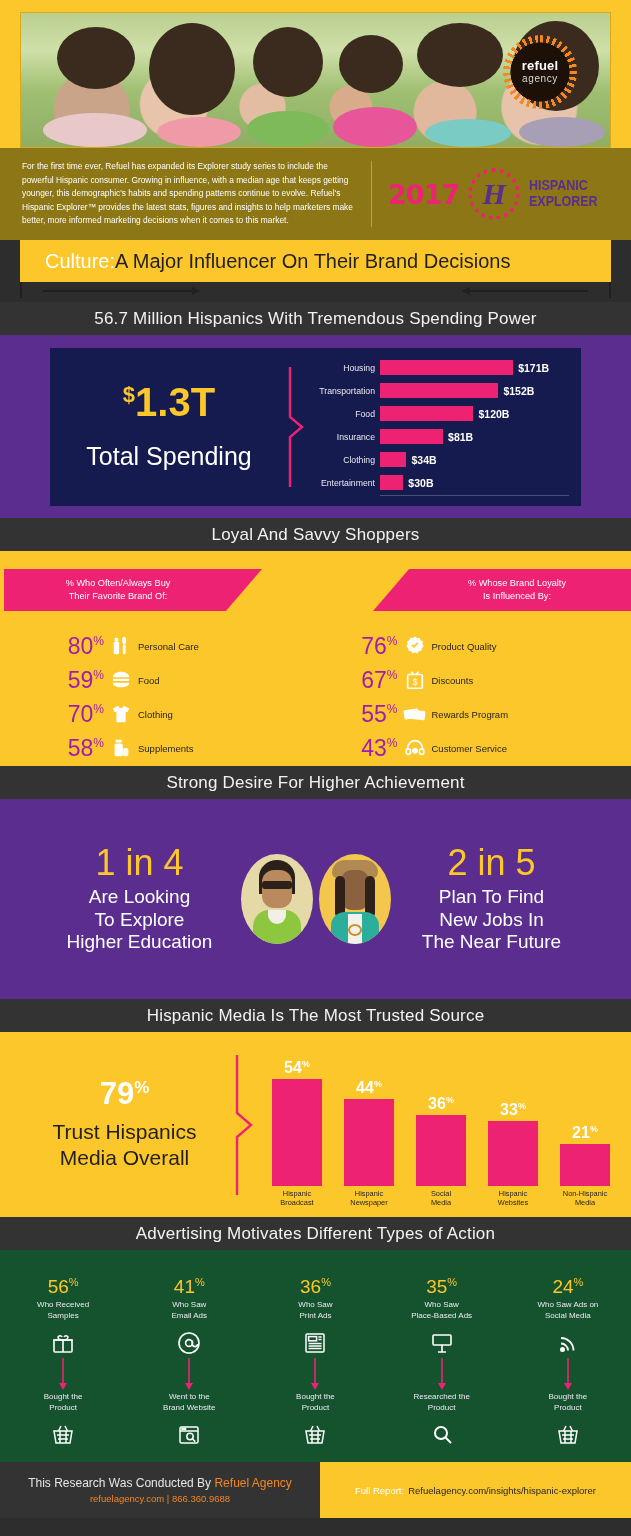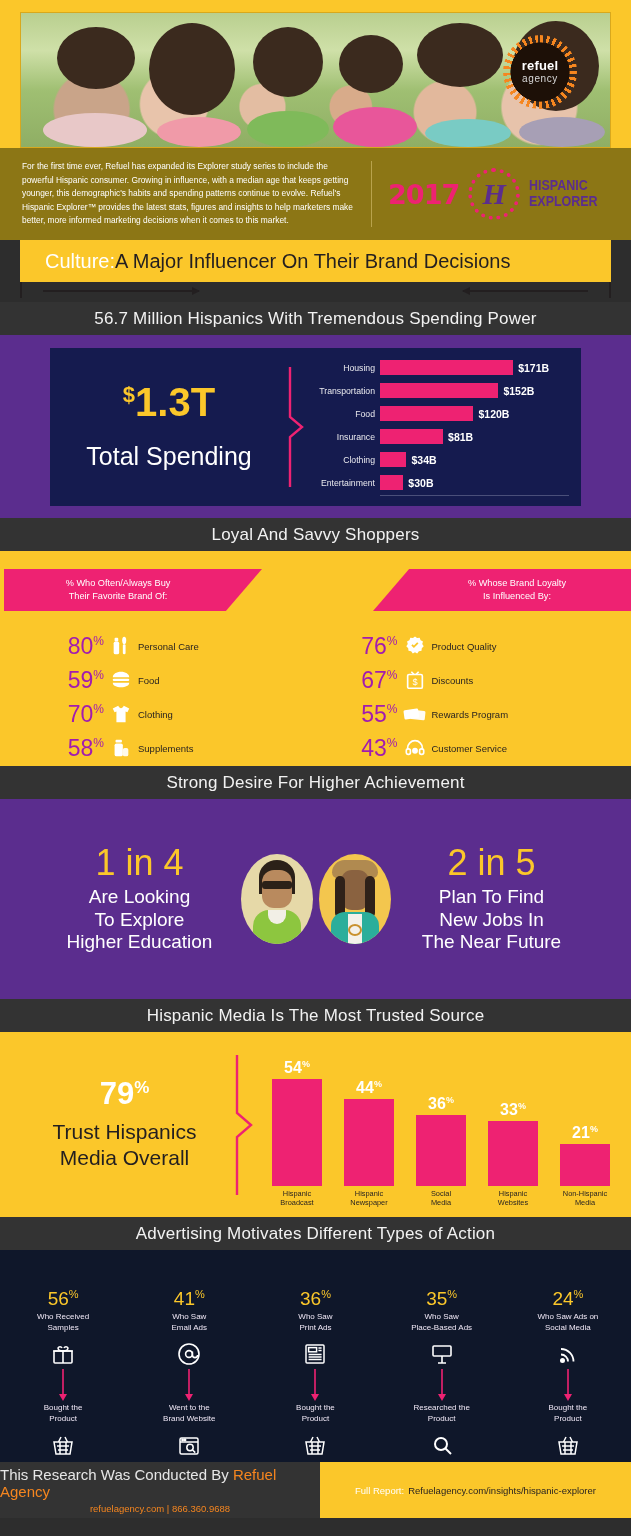--- a/index.html
+++ b/index.html
@@ -137,34 +137,34 @@
   .media-left .sub { color:#231f20; font-size:21px; line-height:1.22; margin-top:10px; }
   .media-brace { width:22px; height:140px; position:relative; }
   .media-chart { flex:1; height:165px; display:flex; align-items:flex-end; justify-content:space-around; padding:0 10px 0 4px; }
   .mcol { width:52px; display:flex; flex-direction:column; align-items:center; }
   .mcol .mv { color:#fff; font-size:16px; font-weight:bold; margin-bottom:2px; }
   .mcol .mv sup { font-size:9px; }
   .mcol .mbar { width:50px; background:#EE2272; }
   .mcol .mlb { color:#231f20; font-size:7.4px; text-align:center; line-height:1.25; margin-top:3px; }
 
   
-  .adv { width:631px; height:212px; background:#0f172a; display:flex; align-items:flex-end; padding-top:16px; }
+  .adv { width:631px; height:212px; background:#14532d; display:flex; align-items:center; padding-top:16px; }
   .adv-col { width:20%; text-align:center; color:#fff; }
   .adv-col .apct { color:#FBC72A; font-size:19px; font-weight:300; line-height:1; }
   .adv-col .apct sup { font-size:11px; }
   .adv-col .atop { font-size:8px; line-height:1.35; margin-top:4px; color:#f0e8f6; }
   .adv-col .aico { height:30px; display:flex; align-items:center; justify-content:center; margin-top:6px; color:#fff; }
   .adv-col .aarrow { height:34px; display:flex; align-items:center; justify-content:center; }
   .adv-col .abot { font-size:8px; line-height:1.35; color:#f0e8f6; }
   .adv-col .aico2 { height:32px; display:flex; align-items:center; justify-content:center; margin-top:5px; color:#fff; }
 
   
   .footer { width:631px; height:56px; display:flex; }
   .foot-l { width:320px; background:#333333; display:flex; flex-direction:column; align-items:center; justify-content:center; gap:3px; }
-  .foot-l .f1 { color:#e6e6e6; font-size:15px; }
+  .foot-l .f1 { color:#e6e6e6; font-size:12px; }
   .foot-l .f1 b { color:#F6861F; font-weight:normal; }
   .foot-l .f2 { color:#F6861F; font-size:9.5px; }
   .foot-r { flex:1; background:#FBC72A; display:flex; align-items:center; justify-content:center; font-size:9.5px; }
   .foot-r .lbl { color:#fff; margin-right:4px; }
   .foot-r .url { color:#231f20; }
   sup { line-height:0; }
 </style>
 </head>
 <body>
 

